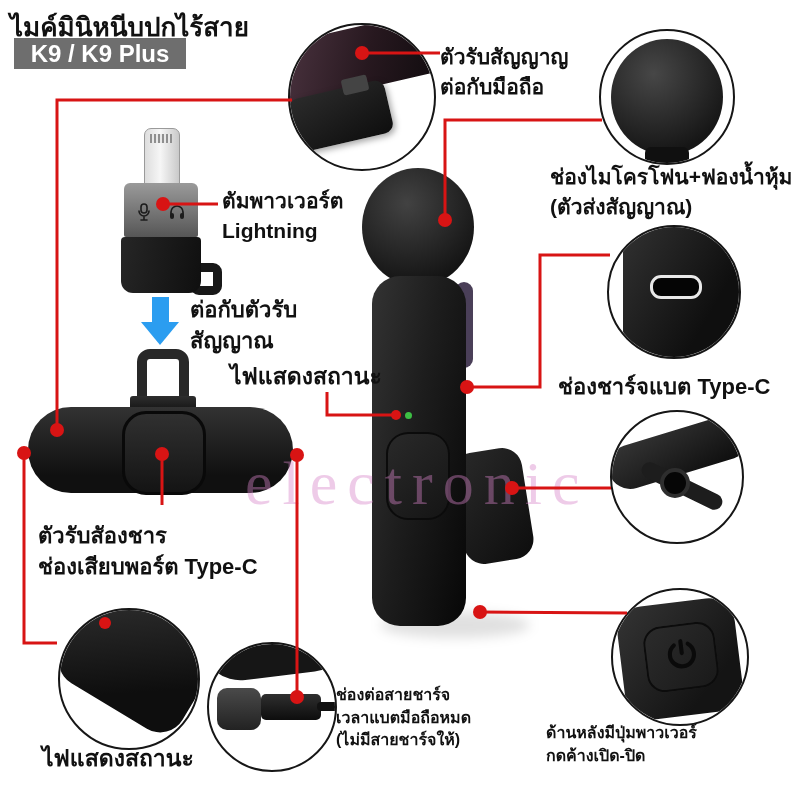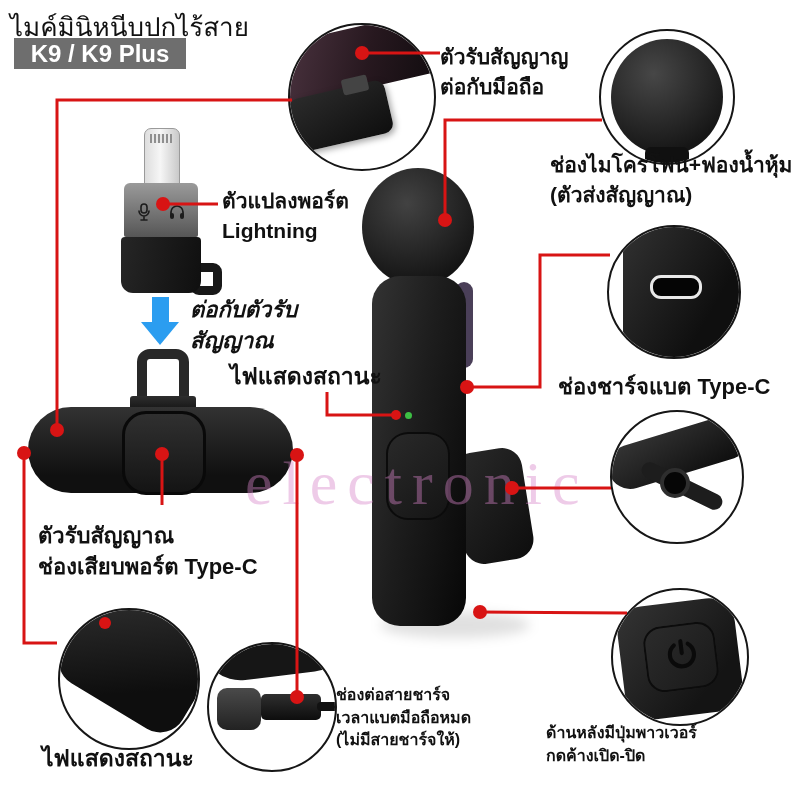--- a/index.html
+++ b/index.html
@@ -1,20 +1,20 @@
 <!DOCTYPE html>
 <html><head>
 <meta charset="utf-8">
 <style>
   html,body{margin:0;padding:0;background:#fff;}
   #canvas{position:relative;width:800px;height:800px;background:#fff;overflow:hidden;
           font-family:"Liberation Sans","DejaVu Sans",sans-serif;color:#111;}
   .abs{position:absolute;}
   
-  .title{left:10px;top:6px;font-size:26px;font-weight:normal;}
+  .title{left:10px;top:6px;font-size:26px;font-weight:bold;}
   .badge{left:14px;top:38px;width:172px;height:31px;background:#6e6e6e;color:#fff;
          font-size:24px;font-weight:bold;display:flex;align-items:center;justify-content:center;z-index:7;}
   .lbl{font-weight:bold;line-height:1.42;z-index:7;}
   .lbl div{white-space:nowrap;}
   
   .co{border-radius:50%;background:#fff;border:2px solid #161616;overflow:hidden;z-index:2;}
   .co .abs{position:absolute;}
   
   .wm1{left:225px;top:305px;font-size:165px;font-weight:bold;letter-spacing:18px;
        color:transparent;-webkit-text-stroke:5px rgba(244,129,181,.40);z-index:5;pointer-events:none;
@@ -157,39 +157,39 @@
       <circle cx="105" cy="623" r="6"></circle>
     </g>
   </svg>
 
   <div class="abs lbl" style="left:440px;top:42px;width:150px;font-size:21px;">
     <div>ตัวรับสัญญาญ</div>
     <div>ต่อกับมือถือ</div>
   </div>
 
   <div class="abs lbl" style="left:222px;top:186px;width:138px;font-size:21px;">
-    <div>ตัวแปลงพอร์ต</div>
+    <div>ตัมพาวเวอร์ต</div>
     <div>Lightning</div>
   </div>
 
-  <div class="abs lbl" style="left:190px;top:294px;width:128px;font-size:22px;font-style:italic;">
+  <div class="abs lbl" style="left:190px;top:294px;width:128px;font-size:22px;">
     <div>ต่อกับตัวรับ</div>
     <div>สัญญาณ</div>
   </div>
 
   <div class="abs lbl" style="left:230px;top:360px;width:180px;font-size:23px;text-align:left;">
     <div>ไฟแสดงสถานะ</div>
   </div>
 
   <div class="abs lbl" style="left:38px;top:520px;width:248px;font-size:22px;">
-    <div>ตัวรับสัญญาณ</div>
+    <div>ตัวรับสัองชาร</div>
     <div>ช่องเสียบพอร์ต Type-C</div>
   </div>
 
-  <div class="abs lbl" style="left:550px;top:150px;width:248px;font-size:21px;">
+  <div class="abs lbl" style="left:550px;top:162px;width:248px;font-size:21px;">
     <div>ช่องไมโครโฟน+ฟองน้ำหุ้ม</div>
     <div>(ตัวส่งสัญญาณ)</div>
   </div>
 
   <div class="abs lbl" style="left:558px;top:371px;width:230px;font-size:22px;">
     <div>ช่องชาร์จแบต Type-C</div>
   </div>
 
 
   <div class="abs lbl" style="left:546px;top:722px;width:252px;font-size:16px;">

